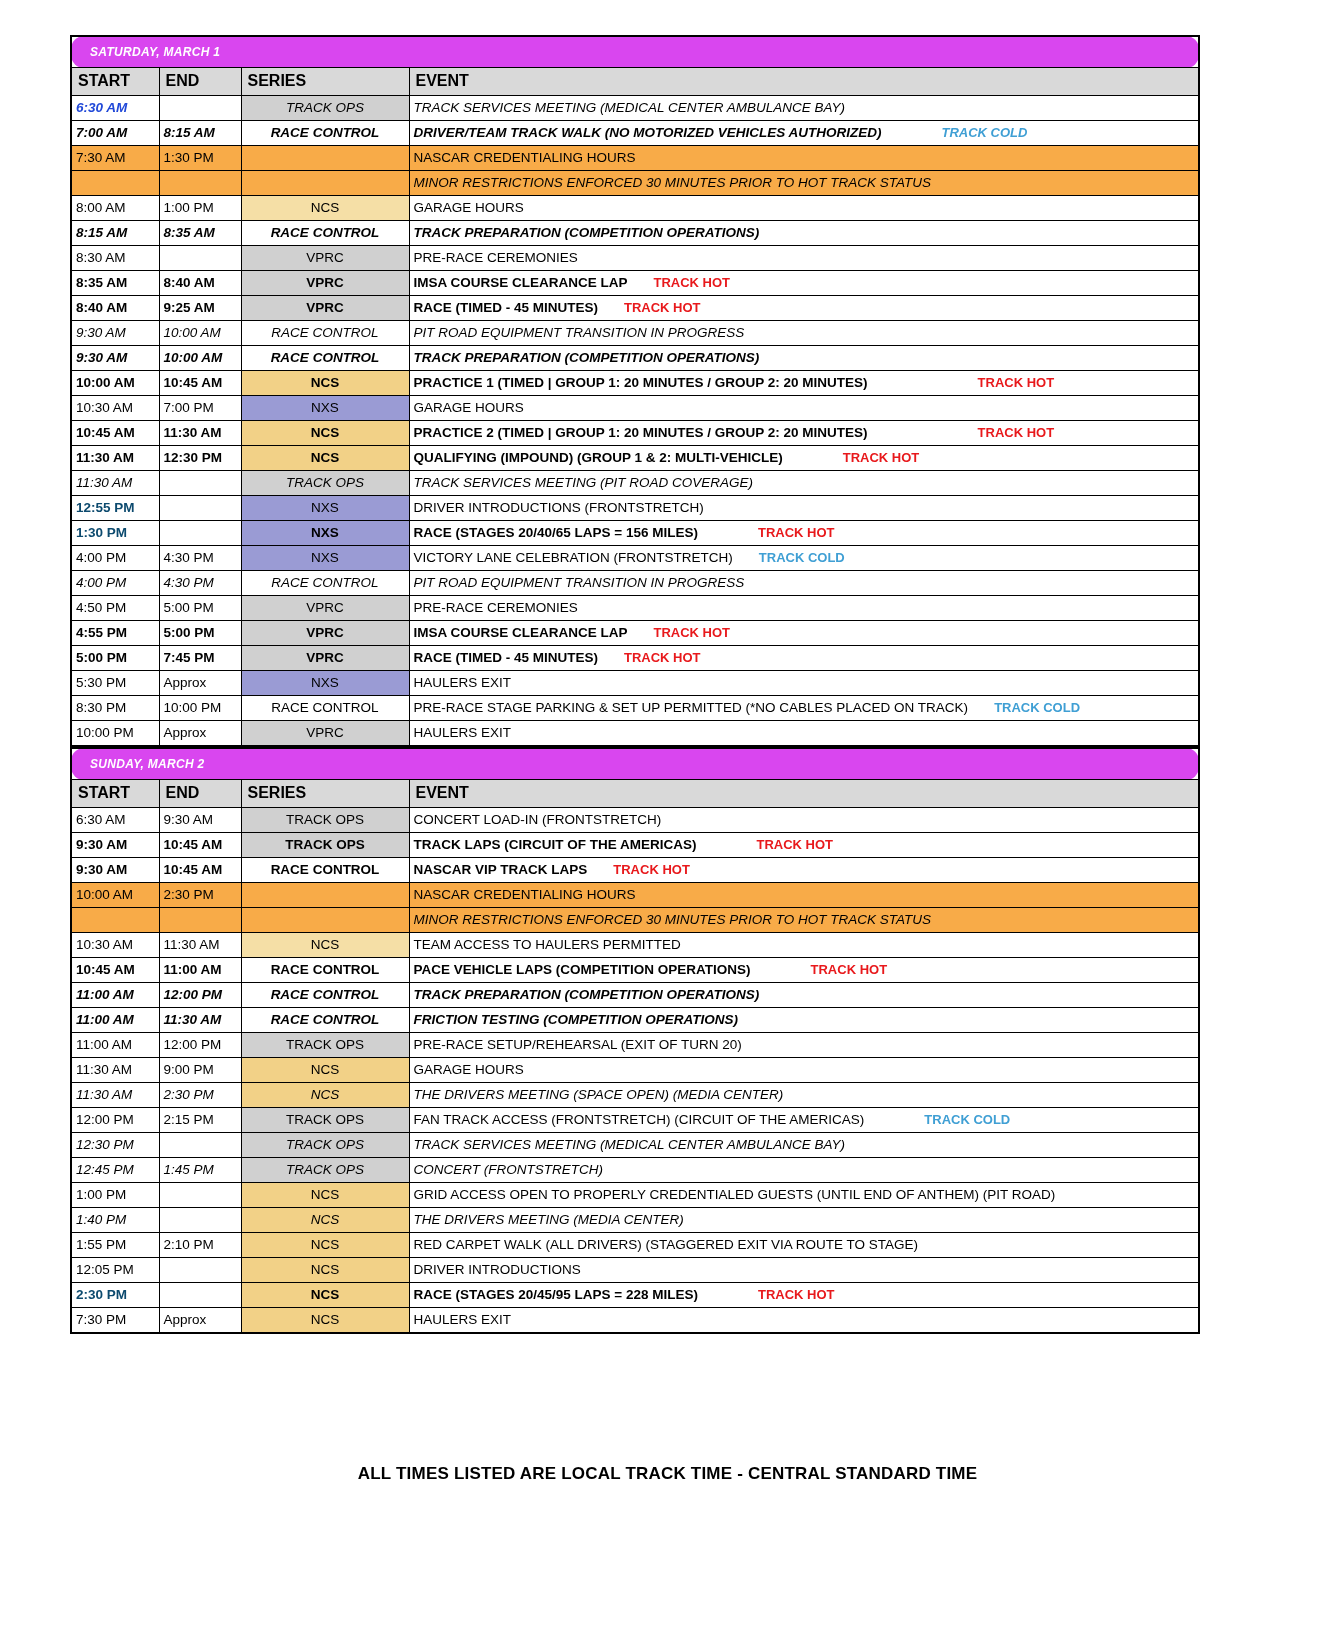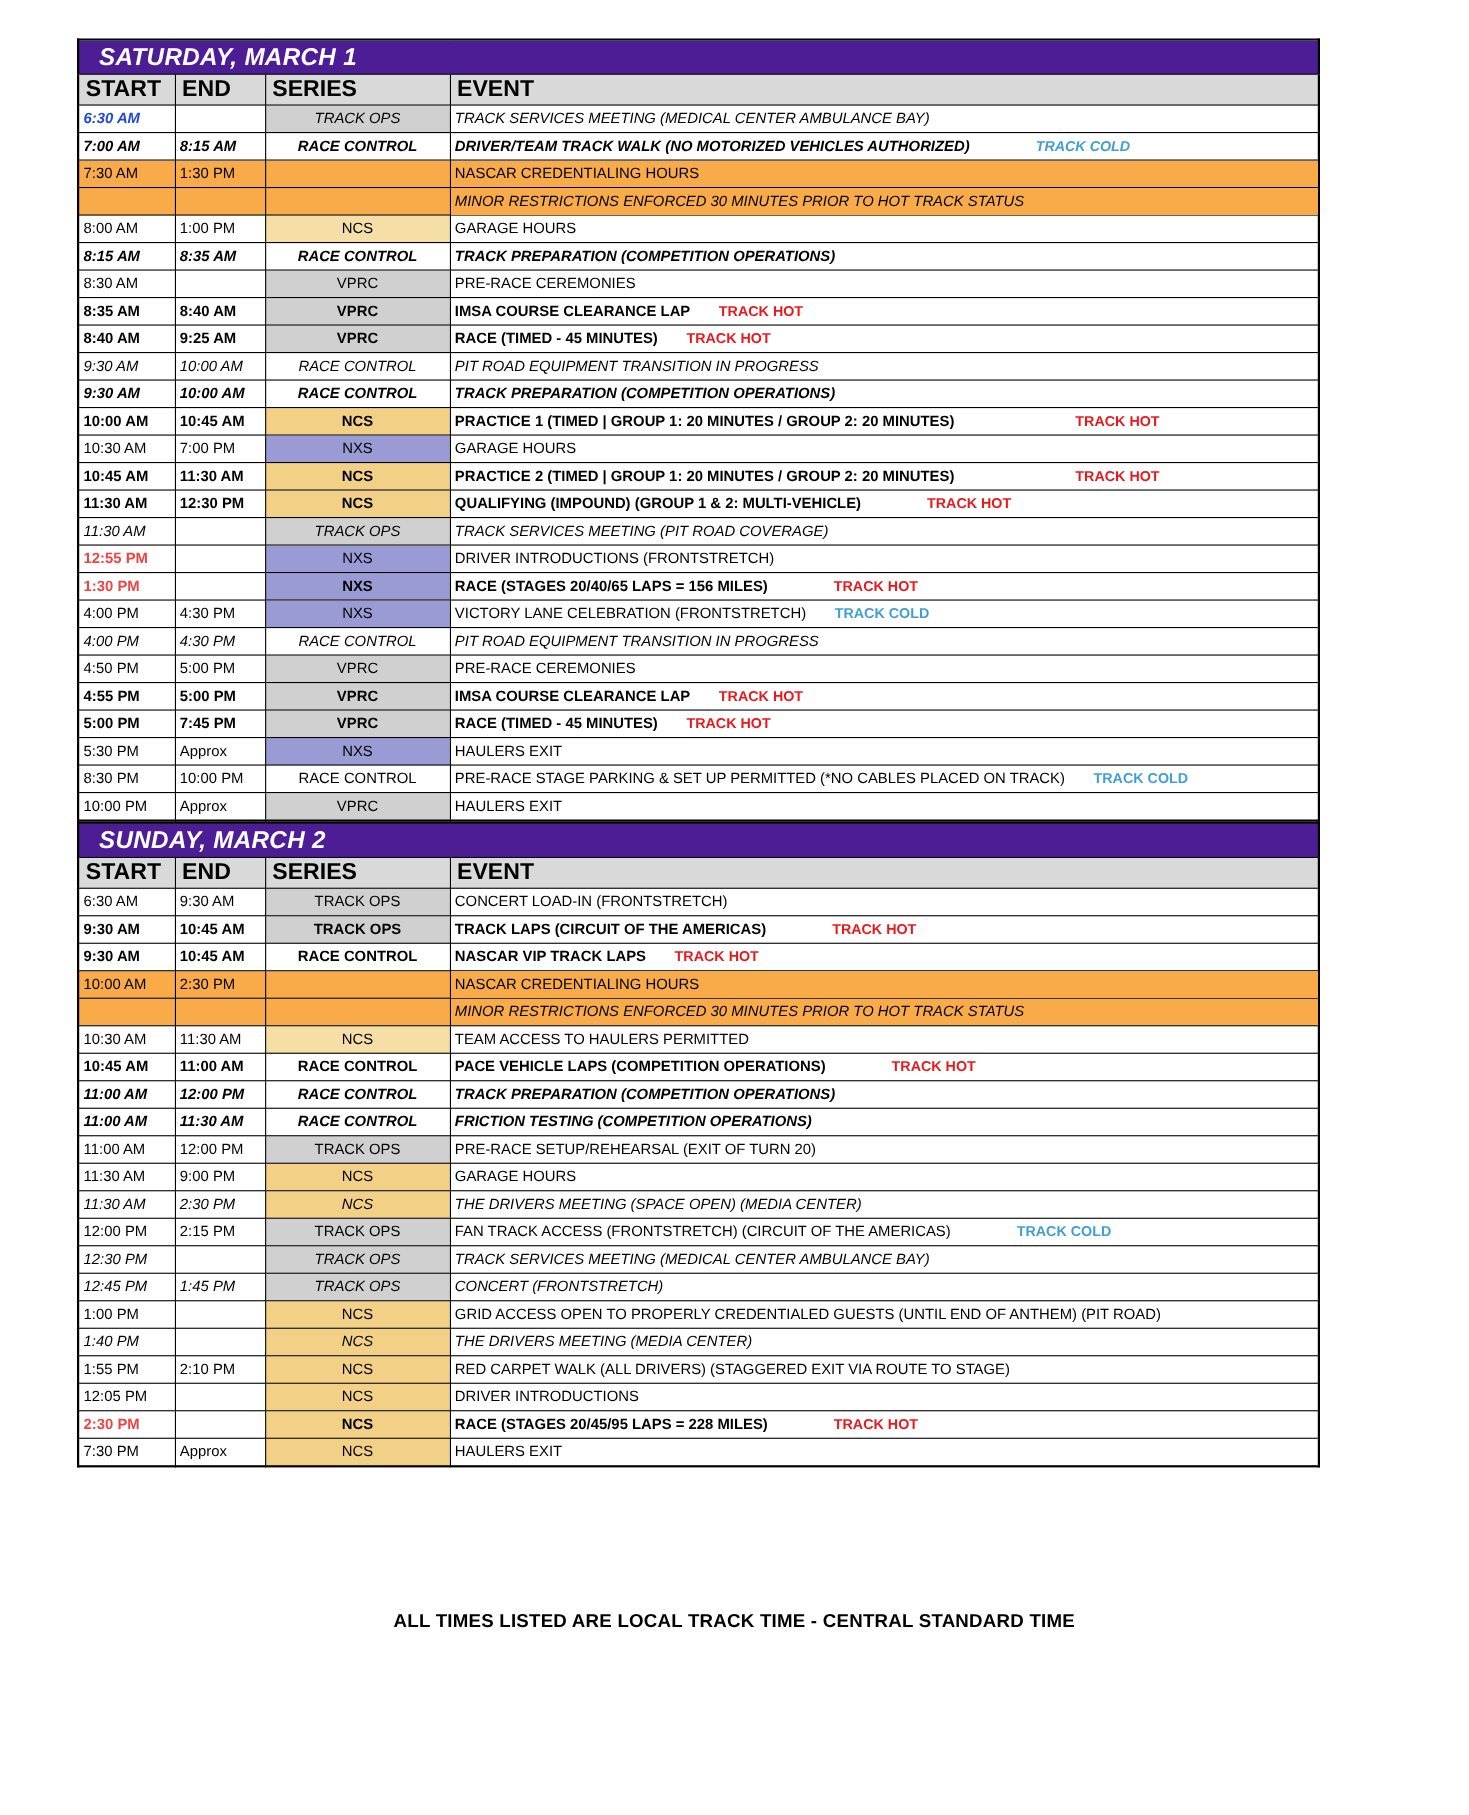--- a/index.html
+++ b/index.html
@@ -36,59 +36,60 @@
     white-space: nowrap;
     overflow: hidden;
   }
   col.c-start { width: 88px; }
   col.c-end   { width: 82px; }
   col.c-series{ width: 168px; }
   col.c-event { width: 790px; }
 
   
   tr.day-banner td {
-    background: #4c1d95;
+    background: #d946ef;
     color: #ffffff;
     font-weight: bold;
     font-style: italic;
-    font-size: 22px;
+    font-size: 12px;
     height: 30px;
     padding-left: 18px;
     letter-spacing: 0.3px;
     border-left: 2px solid #000;
     border-right: 2px solid #000;
     border-top: 2px solid #000;
     border-bottom: 1px solid #000;
+    border-radius: 13px;
   }
   
   tr.col-head td {
     background: #d9d9d9;
     font-weight: bold;
-    font-size: 21px;
+    font-size: 16px;
     height: 27px;
     padding-left: 6px;
   }
 
   
   td.series { text-align: center; }
   td.start, td.end { text-align: left; padding-left: 5px; }
   td.event { text-align: left; padding-left: 6px; position: relative; }
 
   
   .fill-gray    { background: #d0d0d0; }
   .fill-orange  { background: #f8ab48; }
   .fill-ncs     { background: #f2d187; }
   .fill-ncs-lt  { background: #f5dfa6; }
   .fill-nxs     { background: #9a9bd4; }
 
   
   .b  { font-weight: bold; }
   .i  { font-style: italic; }
   .bi { font-weight: bold; font-style: italic; }
-  .blue-time-plain { color: #ef4444; font-weight: bold; }
+  .blue-time-plain { color: #0c4a6e; font-weight: bold; }
 
   .status {
     font-weight: bold;
     font-size: 13px;
     white-space: nowrap;
   }
   .hot  { color: #e8191c; }
   .cold { color: #3f9fd4; }
   .evtext { display: inline-block; vertical-align: baseline; }
   .gap-sm { display: inline-block; width: 26px; }

